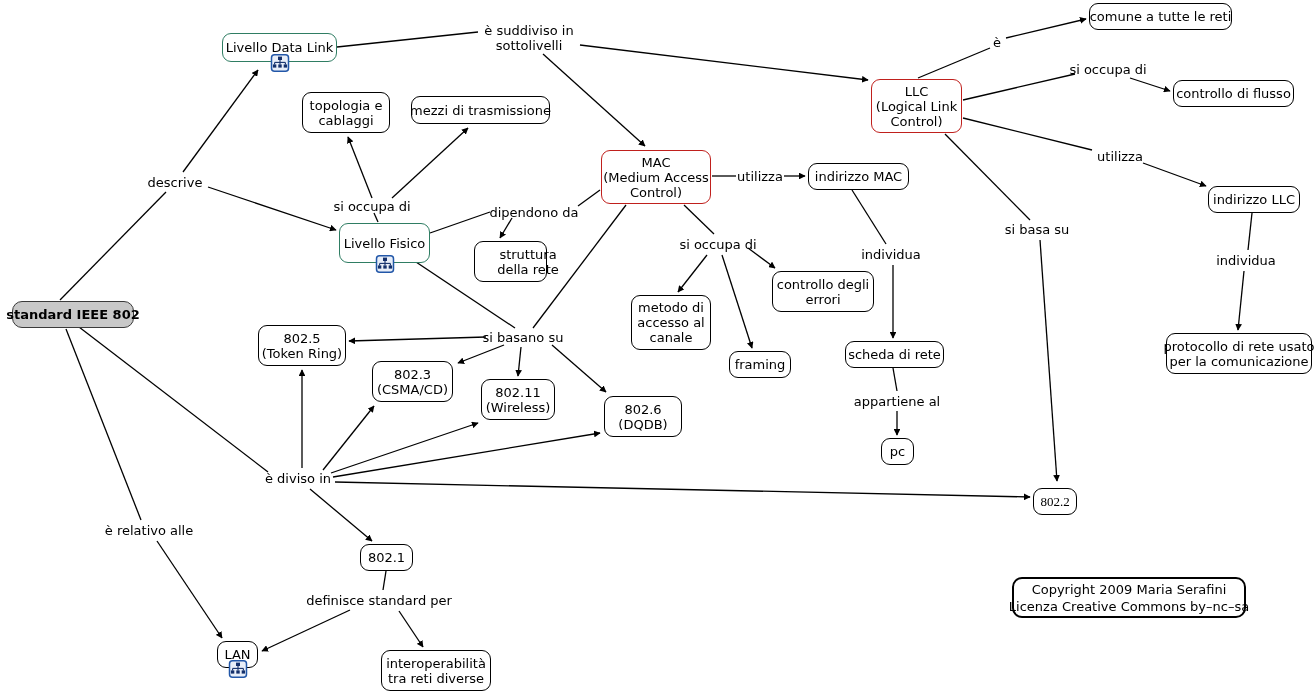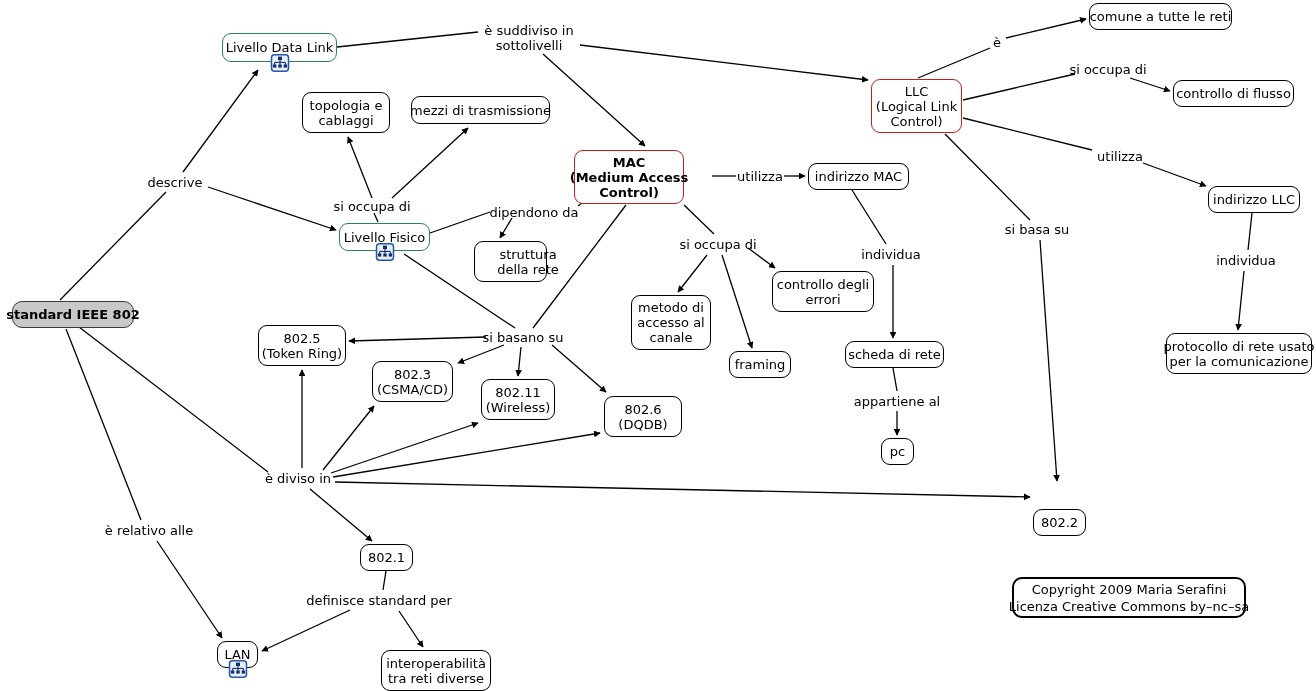--- a/index.html
+++ b/index.html
@@ -157,35 +157,35 @@
             <line x1="4.6" y1="8.4" x2="4.6" y2="10.4" stroke="#14306b" stroke-width="1.1"></line>
             <line x1="10" y1="8.4" x2="10" y2="10.4" stroke="#14306b" stroke-width="1.1"></line>
             <line x1="15.4" y1="8.4" x2="15.4" y2="10.4" stroke="#14306b" stroke-width="1.1"></line>
             <rect x="2.9" y="10.4" width="3.4" height="3.2" fill="#14306b"></rect>
             <rect x="8.3" y="10.4" width="3.4" height="3.2" fill="#14306b"></rect>
             <rect x="13.7" y="10.4" width="3.4" height="3.2" fill="#14306b"></rect>
           </svg></span></div>
       <div class="node" style="left: 302px; top: 92px; width: 88px; height: 41px;"><span>topologia e
 cablaggi</span></div>
       <div class="node" style="left: 411px; top: 96px; width: 139px; height: 28px;"><span>mezzi di trasmissione</span></div>
-      <div class="node teal" style="left: 339px; top: 223px; width: 91px; height: 28px;"><span>Livello Fisico</span><span class="badge"><svg viewBox="0 0 20 18" width="20" height="18">
+      <div class="node teal" style="left: 339px; top: 223px; width: 91px; height: 40px;"><span>Livello Fisico</span><span class="badge"><svg viewBox="0 0 20 18" width="20" height="18">
             <rect x="1.5" y="0.8" width="17" height="16.4" rx="3" fill="#e8eef8" stroke="#2257a8" stroke-width="1.5"></rect>
             <rect x="8" y="2.6" width="4" height="3.4" fill="#14306b"></rect>
             <line x1="10" y1="6" x2="10" y2="8.4" stroke="#14306b" stroke-width="1.1"></line>
             <line x1="4.6" y1="8.4" x2="15.4" y2="8.4" stroke="#14306b" stroke-width="1.1"></line>
             <line x1="4.6" y1="8.4" x2="4.6" y2="10.4" stroke="#14306b" stroke-width="1.1"></line>
             <line x1="10" y1="8.4" x2="10" y2="10.4" stroke="#14306b" stroke-width="1.1"></line>
             <line x1="15.4" y1="8.4" x2="15.4" y2="10.4" stroke="#14306b" stroke-width="1.1"></line>
             <rect x="2.9" y="10.4" width="3.4" height="3.2" fill="#14306b"></rect>
             <rect x="8.3" y="10.4" width="3.4" height="3.2" fill="#14306b"></rect>
             <rect x="13.7" y="10.4" width="3.4" height="3.2" fill="#14306b"></rect>
           </svg></span></div>
       <div class="node" style="left: 474px; top: 241px; width: 73px; height: 41px; padding-left: 44px;"><span>struttura
 della rete</span></div>
-      <div class="node red" style="left: 574px; top: 150px; width: 110px; height: 54px; font-weight: bold;"><span>MAC
+      <div class="node red" style="left: 601px; top: 150px; width: 110px; height: 54px;"><span>MAC
 (Medium Access
 Control)</span></div>
       <div class="node red" style="left: 871px; top: 79px; width: 91px; height: 54px;"><span>LLC
 (Logical Link
 Control)</span></div>
       <div class="node" style="left: 1089px; top: 3px; width: 143px; height: 27px;"><span>comune a tutte le reti</span></div>
       <div class="node" style="left: 1173px; top: 80px; width: 121px; height: 27px;"><span>controllo di flusso</span></div>
       <div class="node" style="left: 1208px; top: 186px; width: 92px; height: 27px;"><span>indirizzo LLC</span></div>
       <div class="node" style="left: 1166px; top: 333px; width: 146px; height: 41px;"><span>protocollo di rete usato
 per la comunicazione</span></div>
@@ -199,21 +199,21 @@
       <div class="node" style="left: 845px; top: 341px; width: 99px; height: 27px;"><span>scheda di rete</span></div>
       <div class="node" style="left: 881px; top: 438px; width: 33px; height: 27px;"><span>pc</span></div>
       <div class="node" style="left: 258px; top: 325px; width: 88px; height: 41px;"><span>802.5
 (Token Ring)</span></div>
       <div class="node" style="left: 372px; top: 361px; width: 81px; height: 41px;"><span>802.3
 (CSMA/CD)</span></div>
       <div class="node" style="left: 481px; top: 379px; width: 74px; height: 41px;"><span>802.11
 (Wireless)</span></div>
       <div class="node" style="left: 604px; top: 396px; width: 78px; height: 41px;"><span>802.6
 (DQDB)</span></div>
-      <div class="node" style="left: 1033px; top: 509px; width: 53px; height: 27px;"><span>802.2</span></div>
+      <div class="node" style="left: 1033px; top: 488px; width: 44px; height: 27px; font-family: Liberation Serif, serif;"><span>802.2</span></div>
       <div class="node" style="left: 360px; top: 544px; width: 53px; height: 27px;"><span>802.1</span></div>
       <div class="node" style="left: 217px; top: 641px; width: 41px; height: 27px;"><span>LAN</span><span class="badge"><svg viewBox="0 0 20 18" width="20" height="18">
             <rect x="1.5" y="0.8" width="17" height="16.4" rx="3" fill="#e8eef8" stroke="#2257a8" stroke-width="1.5"></rect>
             <rect x="8" y="2.6" width="4" height="3.4" fill="#14306b"></rect>
             <line x1="10" y1="6" x2="10" y2="8.4" stroke="#14306b" stroke-width="1.1"></line>
             <line x1="4.6" y1="8.4" x2="15.4" y2="8.4" stroke="#14306b" stroke-width="1.1"></line>
             <line x1="4.6" y1="8.4" x2="4.6" y2="10.4" stroke="#14306b" stroke-width="1.1"></line>
             <line x1="10" y1="8.4" x2="10" y2="10.4" stroke="#14306b" stroke-width="1.1"></line>
             <line x1="15.4" y1="8.4" x2="15.4" y2="10.4" stroke="#14306b" stroke-width="1.1"></line>
             <rect x="2.9" y="10.4" width="3.4" height="3.2" fill="#14306b"></rect>

